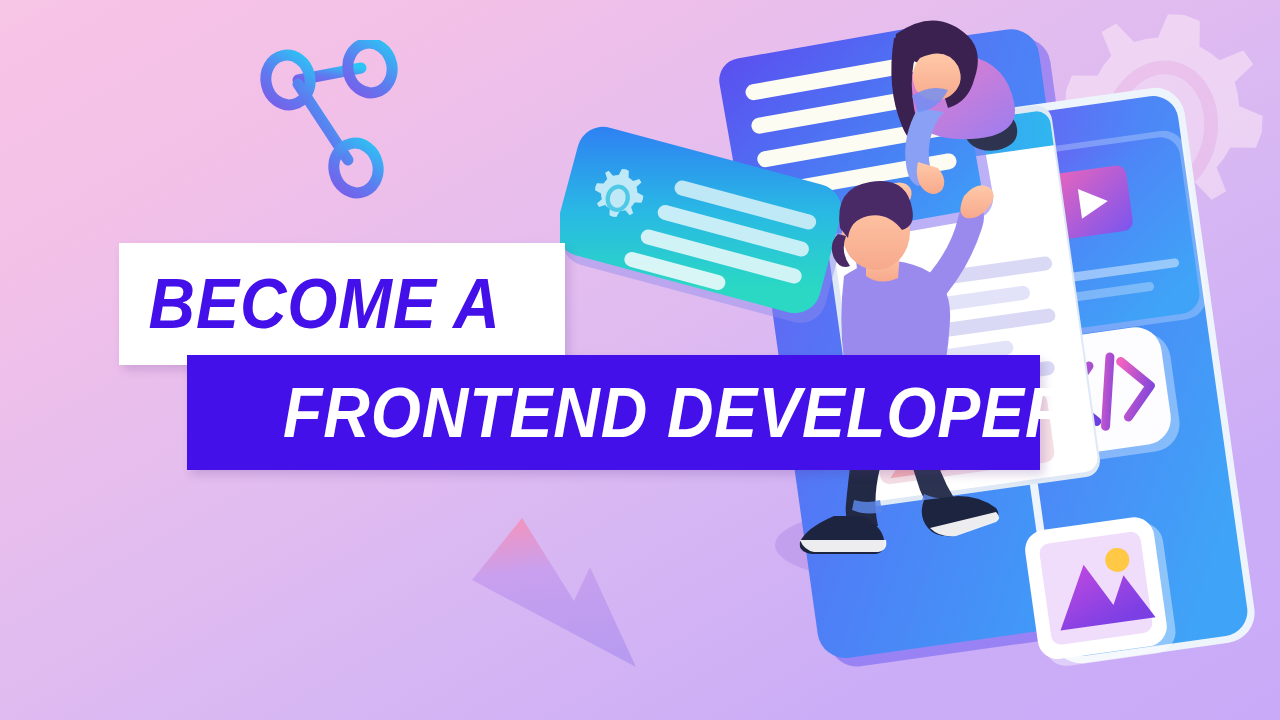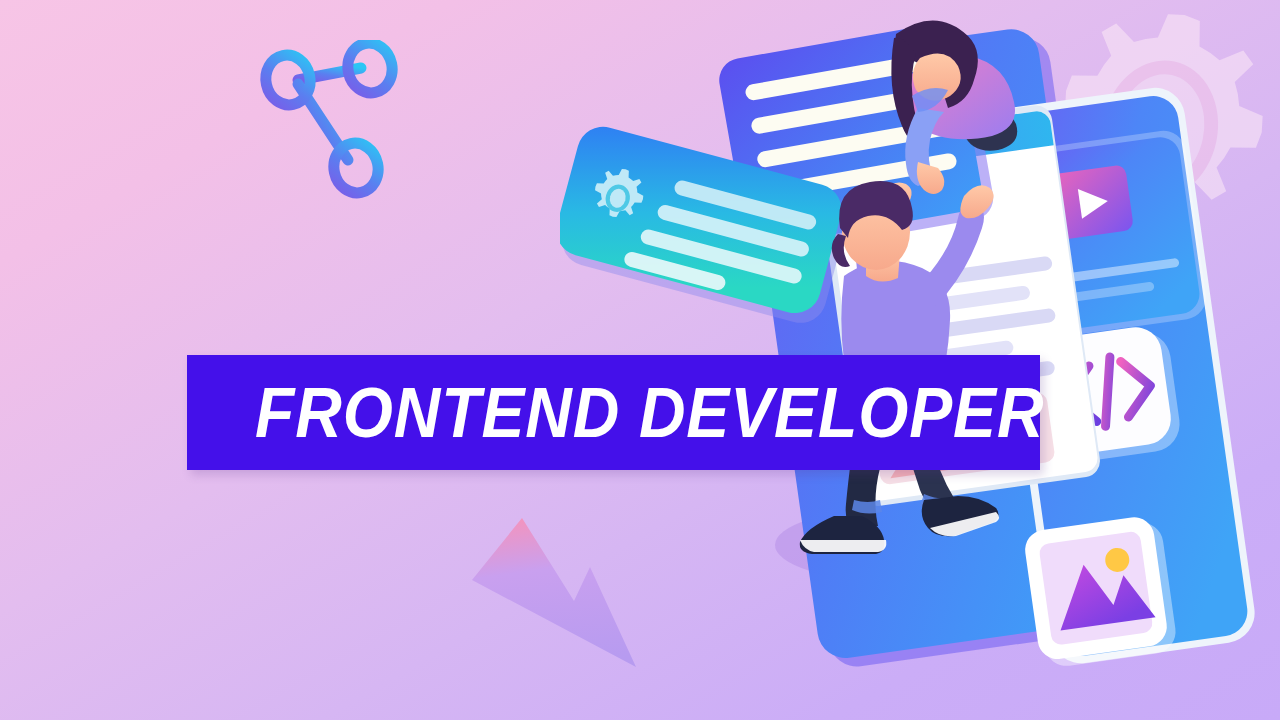--- a/index.html
+++ b/index.html
@@ -45,21 +45,21 @@
     width: 446px; height: 122px;
     background: #ffffff;
     justify-content: flex-end;
     padding-right: 64px;
   }
   #band-line2 {
     left: 187px; top: 355px;
     width: 853px; height: 115px;
     background: #4410ea;
     justify-content: flex-start;
-    padding-left: 68px;
+    padding-left: 96px;
   }
   .headline-text {
     font-family: "Liberation Sans Narrow", "Liberation Sans", sans-serif;
     font-weight: bold;
     font-style: italic;
     letter-spacing: 1px;
     white-space: nowrap;
     line-height: 1;
   }
   #text-line1 {
@@ -294,18 +294,21 @@
       <path d="M404 196 q14 -16 26 -8 q8 8 -2 20 q-10 12 -22 10 q-10 -4 -2 -22 z" fill="url(#gSkin)"></path>
 
       <path d="M306 252 q20 -8 34 0 l-2 26 q-18 8 -32 -2 z" fill="url(#gSkin)"></path>
       <ellipse cx="316" cy="232" rx="34" ry="38" fill="url(#gSkin)"></ellipse>
       <path d="M280 228 q-6 -40 30 -46 q36 -6 42 26 q4 18 -10 22 q-14 -18 -34 -14 q-18 4 -20 22 z" fill="#4a2a66"></path>
       <path d="M278 234 q-10 10 -4 24 q6 12 16 8 q-10 -14 -4 -30 z" fill="#4a2a66"></path>
     </g>
   </svg>
 
   <div id="headline">
+    <div class="band" id="band-line1">
+      <span class="headline-text" id="text-line1">BECOME A</span>
+    </div>
     <div class="band" id="band-line2">
       <span class="headline-text" id="text-line2">FRONTEND DEVELOPER</span>
     </div>
   </div>
 
 </div>
 
 </body></html>

